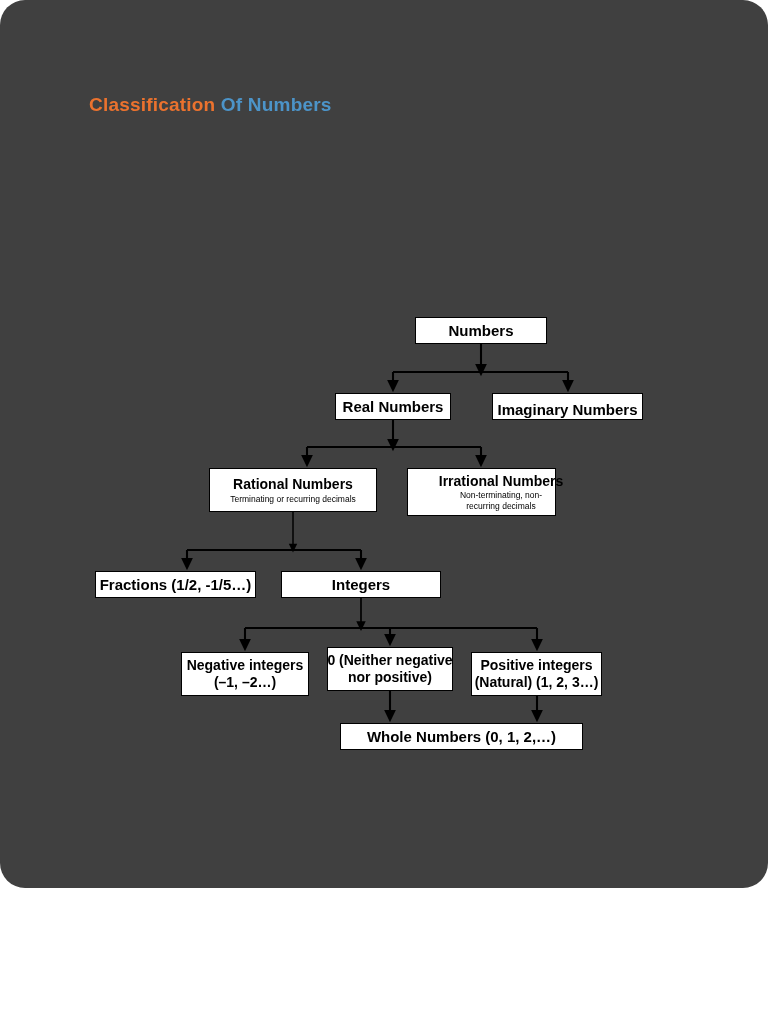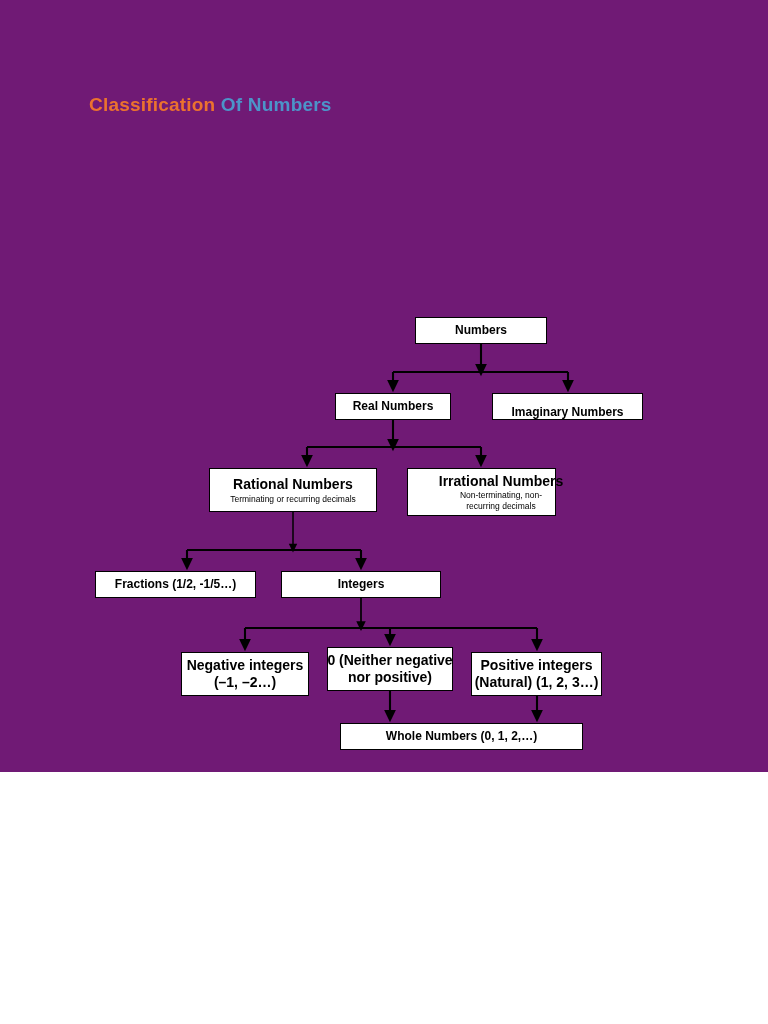--- a/index.html
+++ b/index.html
@@ -5,23 +5,24 @@
   * { box-sizing: border-box; margin: 0; padding: 0; }
   html, body {
     width: 768px;
     height: 1024px;
     background: #ffffff;
     font-family: "Liberation Sans", sans-serif;
   }
   #page {
     position: relative;
     width: 768px;
-    height: 772px;
-    background: #701a75;
+    height: 888px;
+    background: #404040;
     overflow: hidden;
+    border-radius: 25px;
   }
 
   
   #page-title {
     position: absolute;
     left: 89px;
     top: 94px;
     font-size: 19px;
     font-weight: bold;
     letter-spacing: 0.2px;
@@ -55,21 +56,21 @@
     display: flex;
     flex-direction: column;
     align-items: center;
     justify-content: center;
     text-align: center;
     color: #000000;
     line-height: 1.18;
     z-index: 2;
   }
   .node .n-title {
-    font-size: 12px;
+    font-size: 15px;
     font-weight: bold;
     white-space: nowrap;
   }
   .node .n-sub {
     font-size: 8.5px;
     font-weight: normal;
     line-height: 1.22;
     padding: 0 4px;
     margin-top: 1px;
   }

